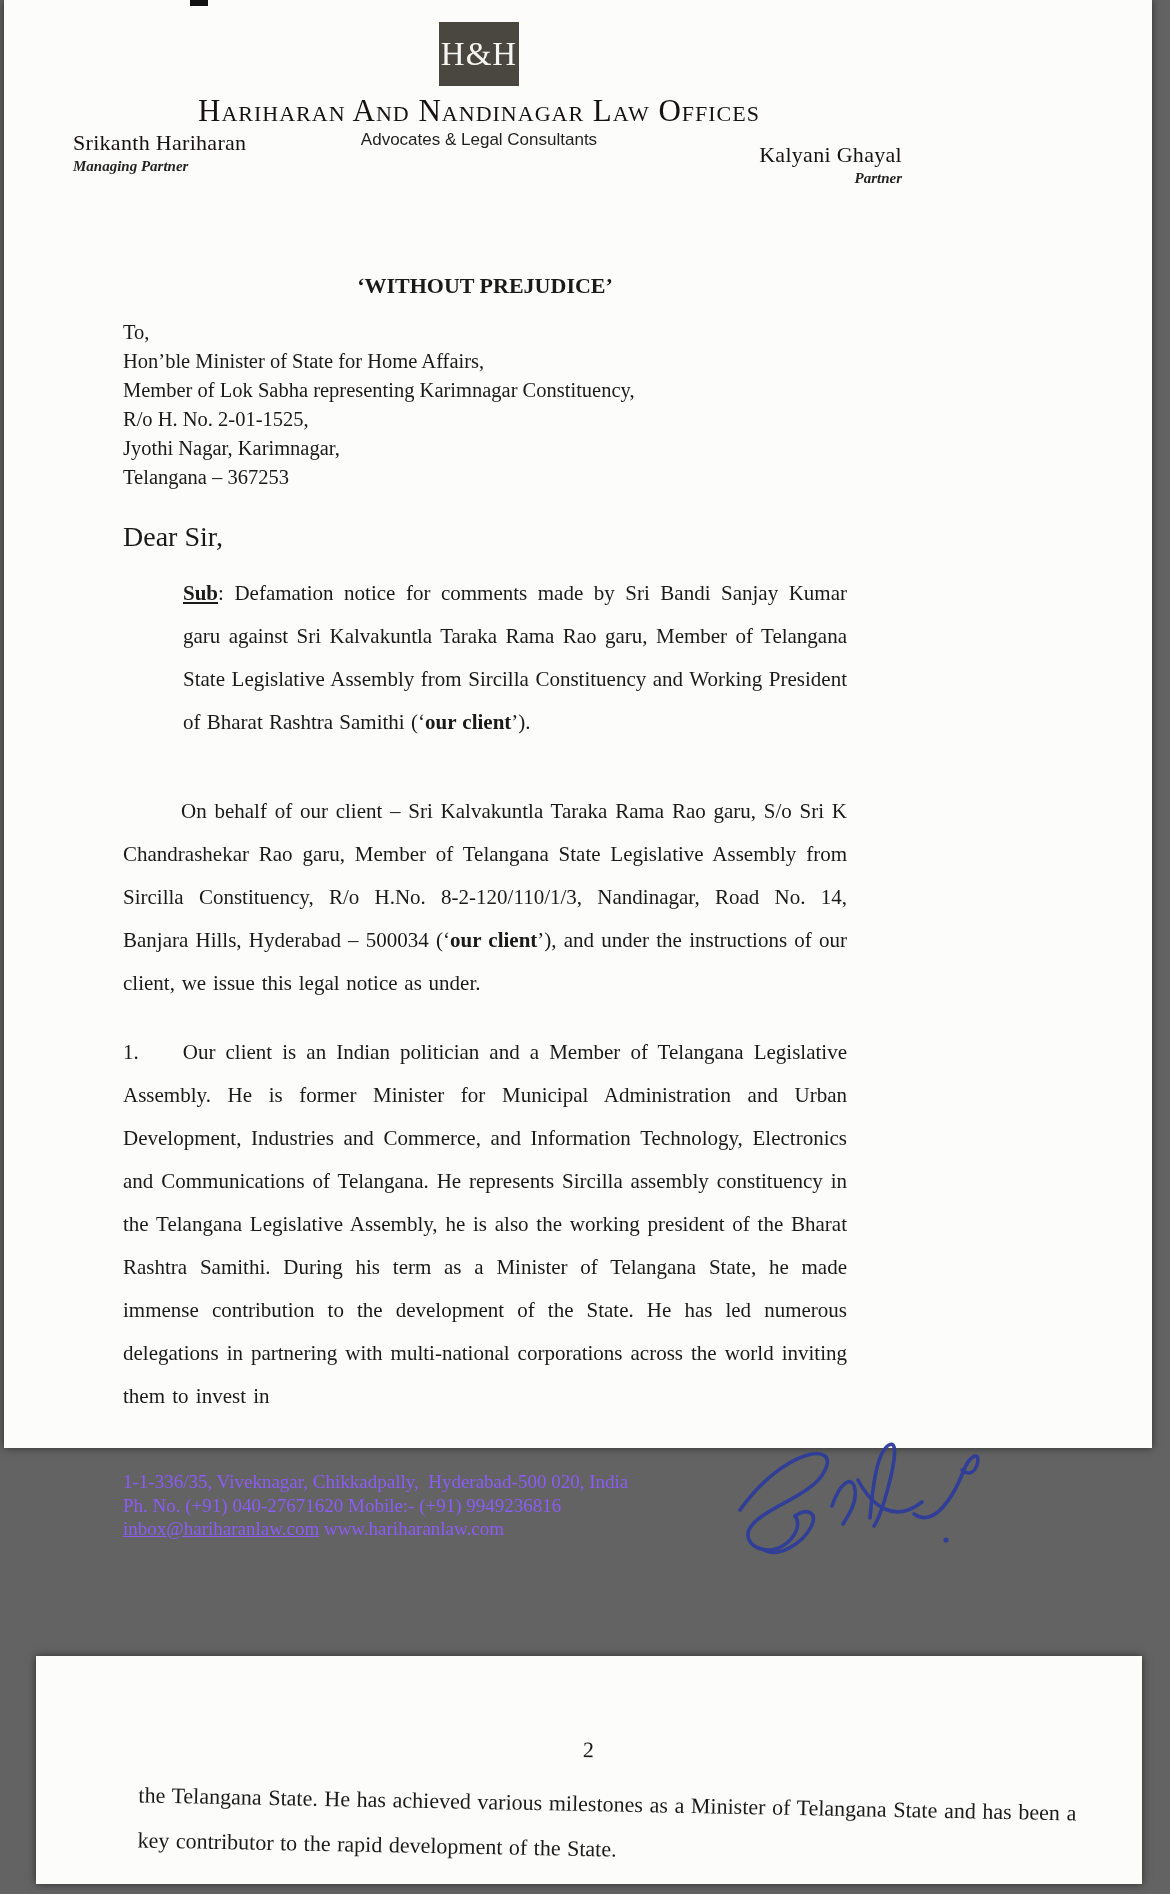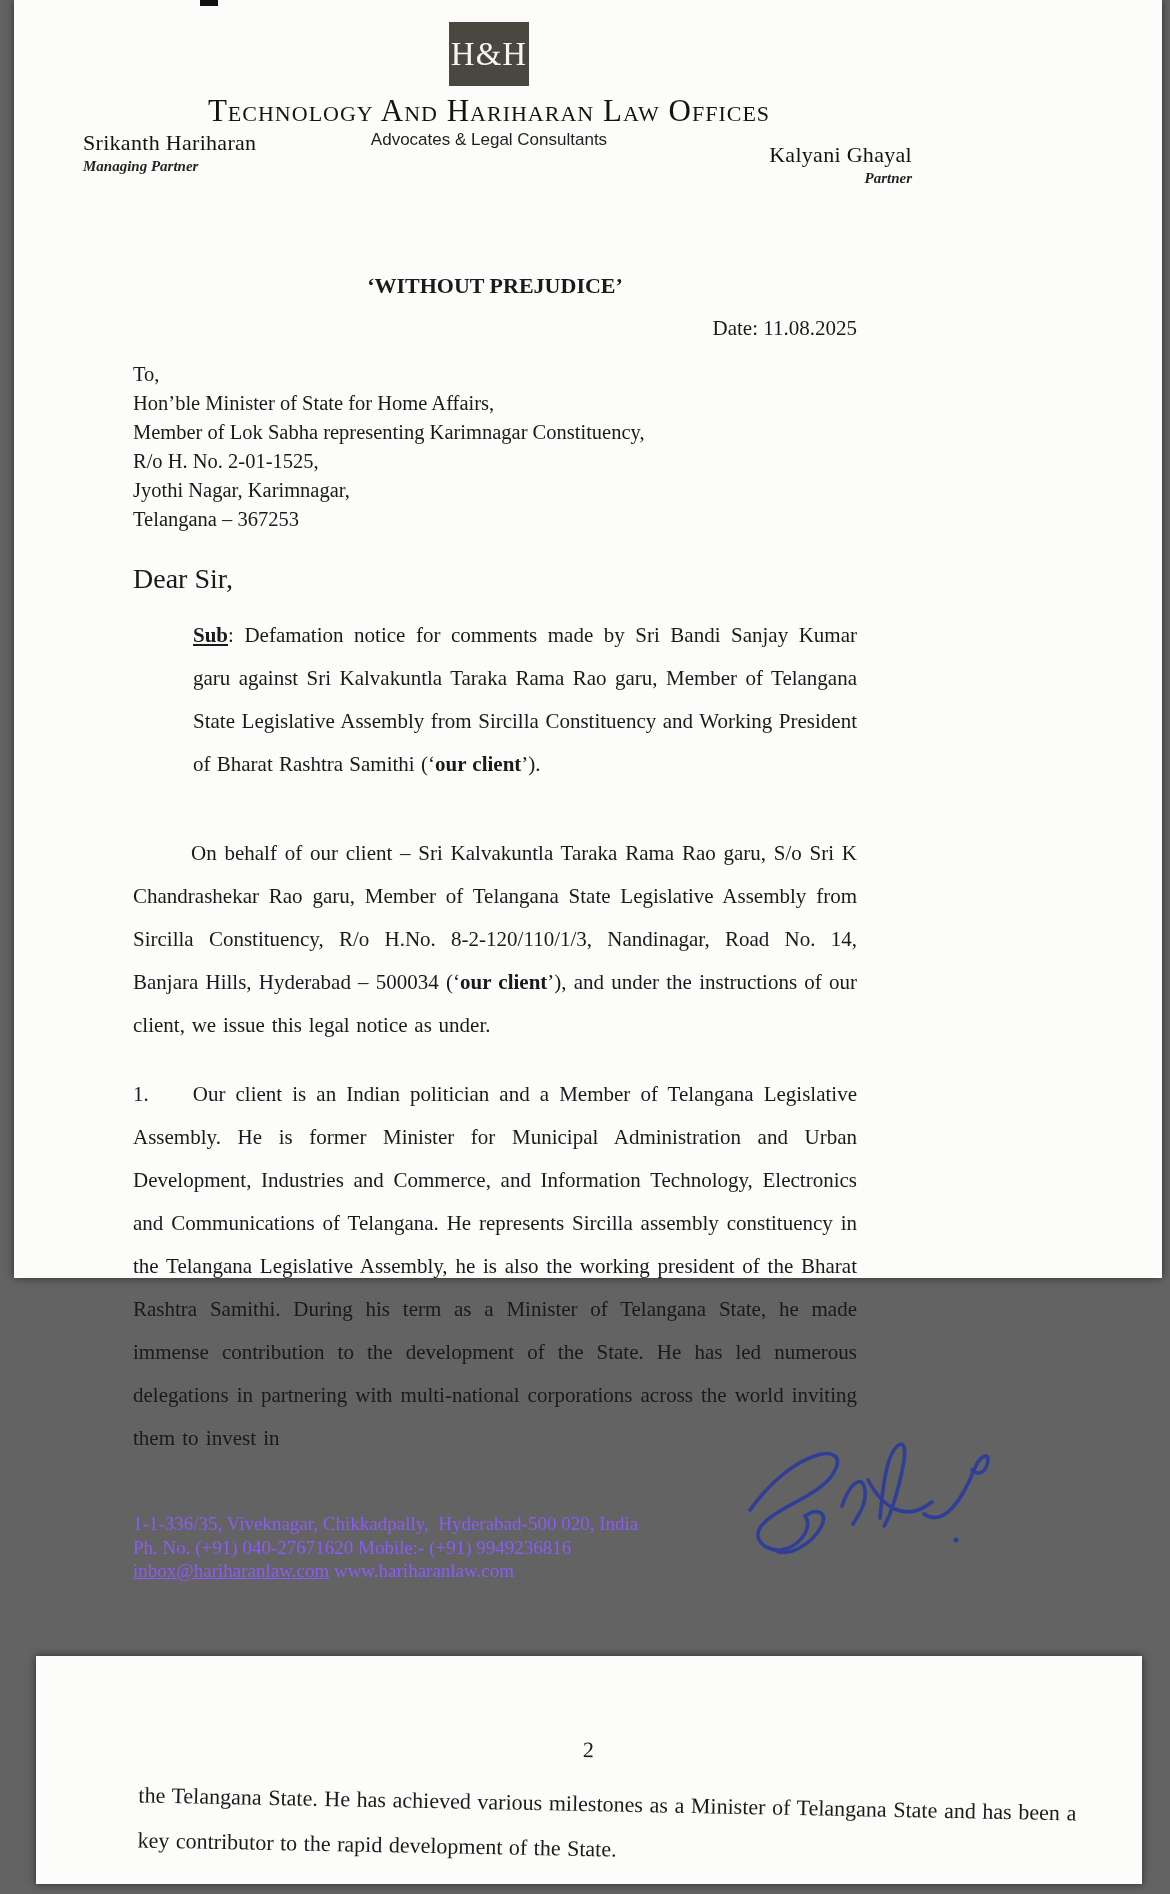--- a/index.html
+++ b/index.html
@@ -5,21 +5,21 @@
   html,body { margin:0; padding:0; }
   body {
     width:1170px; height:1894px;
     background:#636363;
     position:relative;
     overflow:hidden;
     font-family:"Liberation Serif", serif;
     color:#1a1a1a;
   }
   .sheet { background:#fcfcfa; box-shadow:0 0 8px rgba(0,0,0,.55); }
-  .page1 { position:absolute; left:14px; top:0; width:1148px; height:1278px; }
+  .page1 { position:absolute; left:4px; top:0; width:1148px; height:1448px; }
   .page2 { position:absolute; left:36px; top:1656px; width:1106px; height:228px; }
   .speck { position:absolute; left:186px; top:0; width:18px; height:6px; background:#121212; }
 
   
   .header-wrap { position:absolute; left:30px; top:22px; width:890px; text-align:center; }
   .logo {
     display:inline-block; width:80px; height:64px; line-height:64px;
     background:#49473f; color:#f5f5f2; font-size:33px; letter-spacing:1px;
   }
   .firm-name {
@@ -60,36 +60,35 @@
   .cont-para { margin:18px 64px 0 104px; font-size:22px; line-height:45px; text-align:justify; word-spacing:1px; }
 </style>
 </head>
 <body>
 
 <div class="sheet page1">
   <div class="speck"></div>
 
   <div class="header-wrap">
     <div class="logo">H&amp;H</div>
-    <div class="firm-name">Technology And Hariharan Law Offices</div>
+    <div class="firm-name">Hariharan And Nandinagar Law Offices</div>
     <div class="tagline">Advocates &amp; Legal Consultants</div>
   </div>
 
   <div class="partner-left">
     <div class="pname">Srikanth Hariharan</div>
     <div class="ptitle">Managing Partner</div>
   </div>
   <div class="partner-right">
     <div class="pname">Kalyani Ghayal</div>
     <div class="ptitle">Partner</div>
   </div>
 
   <div class="content">
     <div class="notice-sub">‘WITHOUT PREJUDICE’</div>
-    <div class="date-line">Date: 11.08.2025</div>
 
     <div class="recipient">
       <div>To,</div>
       <div>Hon’ble Minister of State for Home Affairs,</div>
       <div>Member of Lok Sabha representing Karimnagar Constituency,</div>
       <div>R/o H. No. 2-01-1525,</div>
       <div>Jyothi Nagar, Karimnagar,</div>
       <div>Telangana – 367253</div>
     </div>
 

